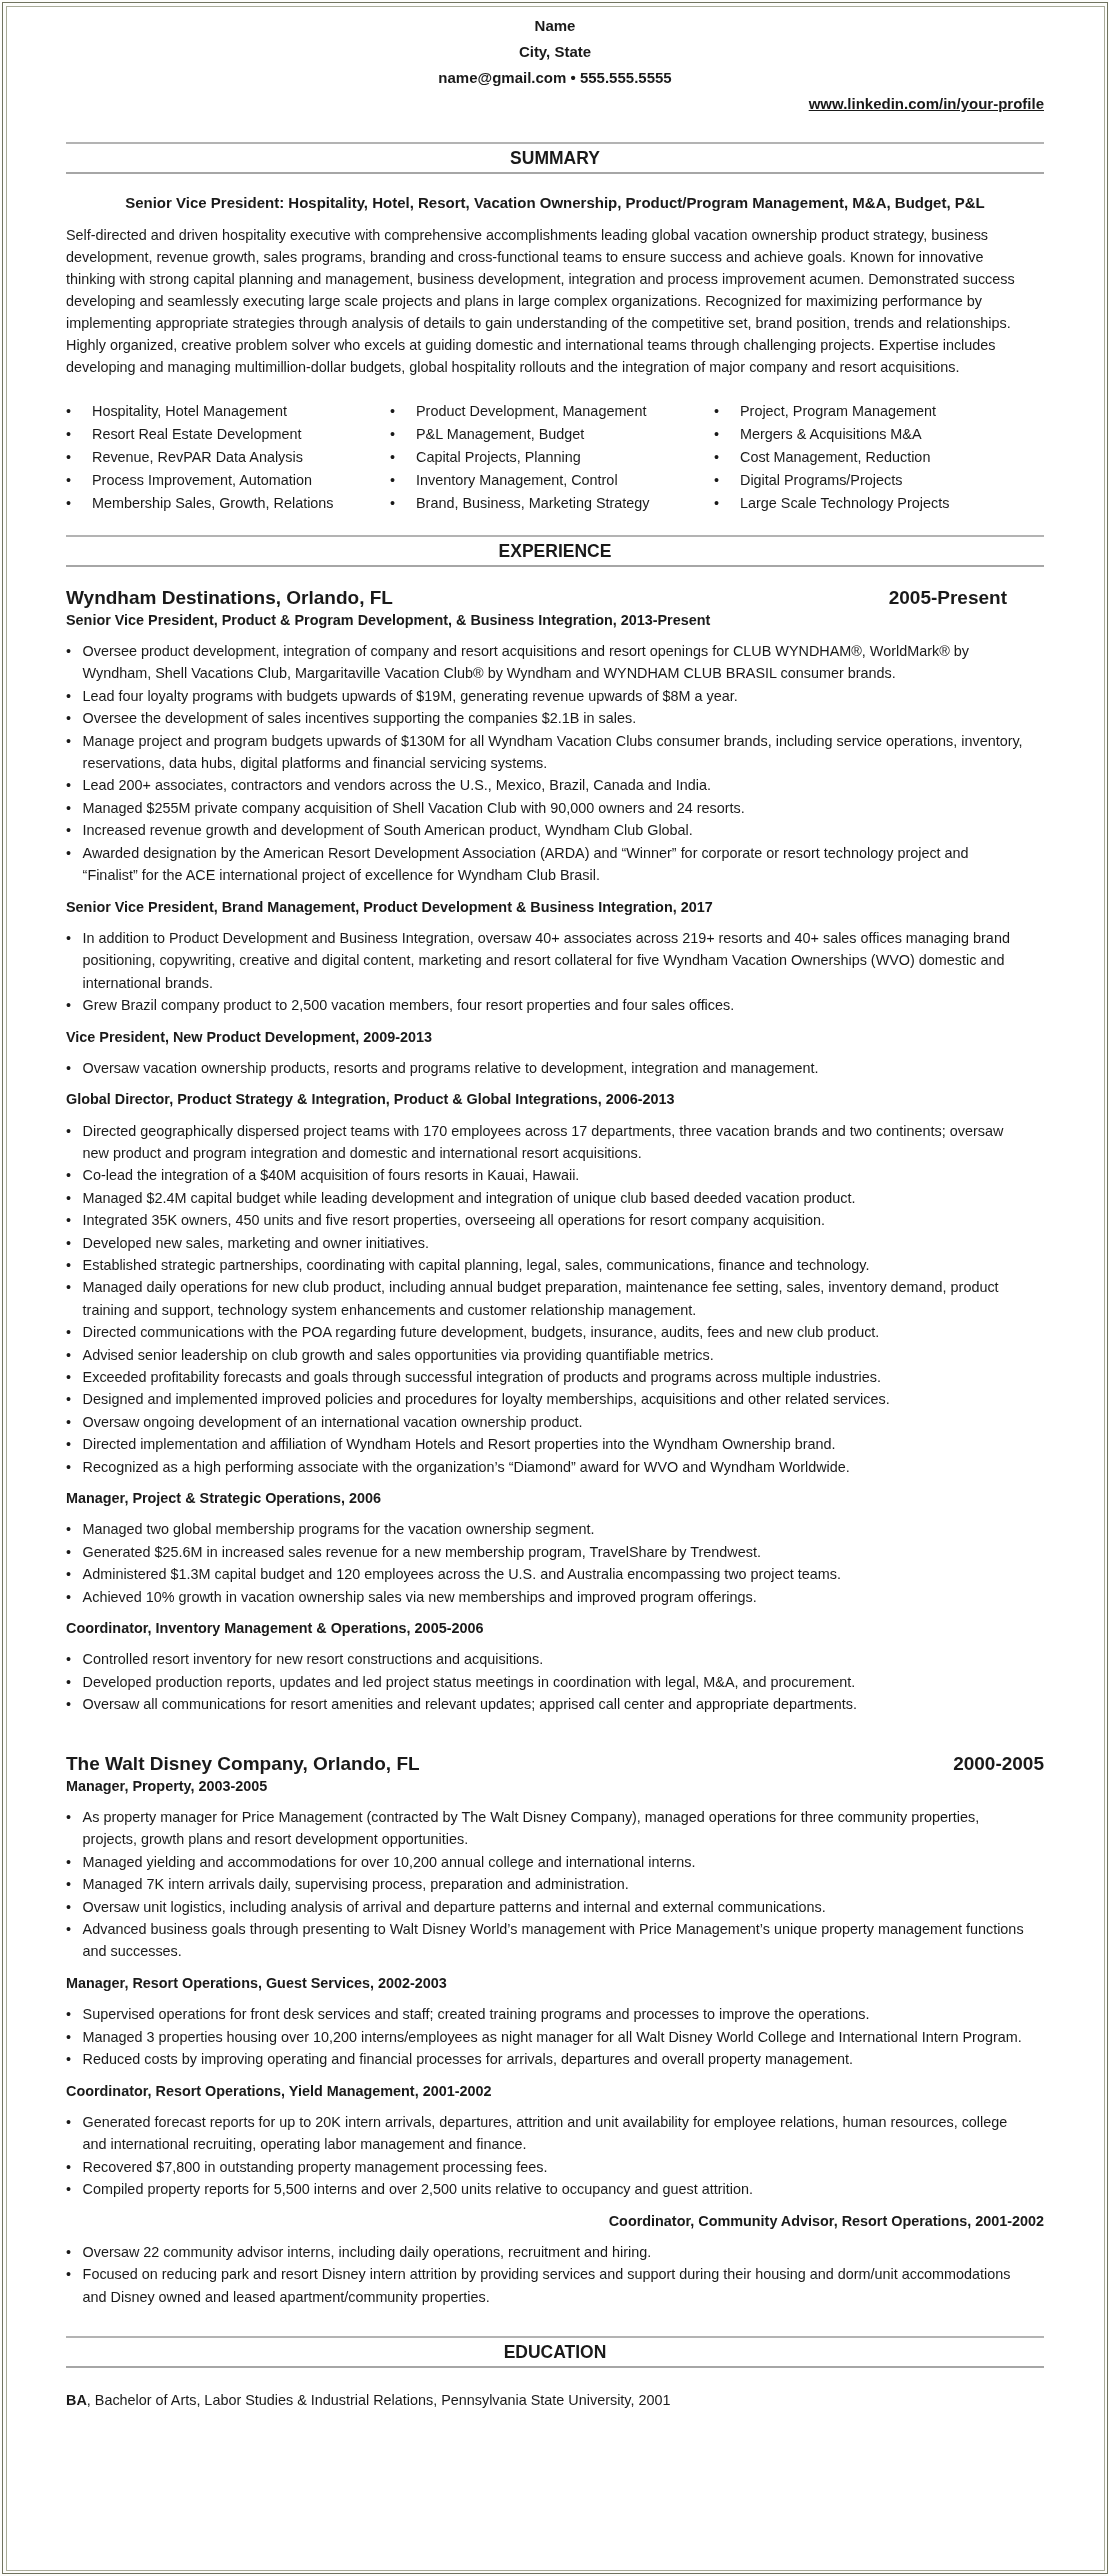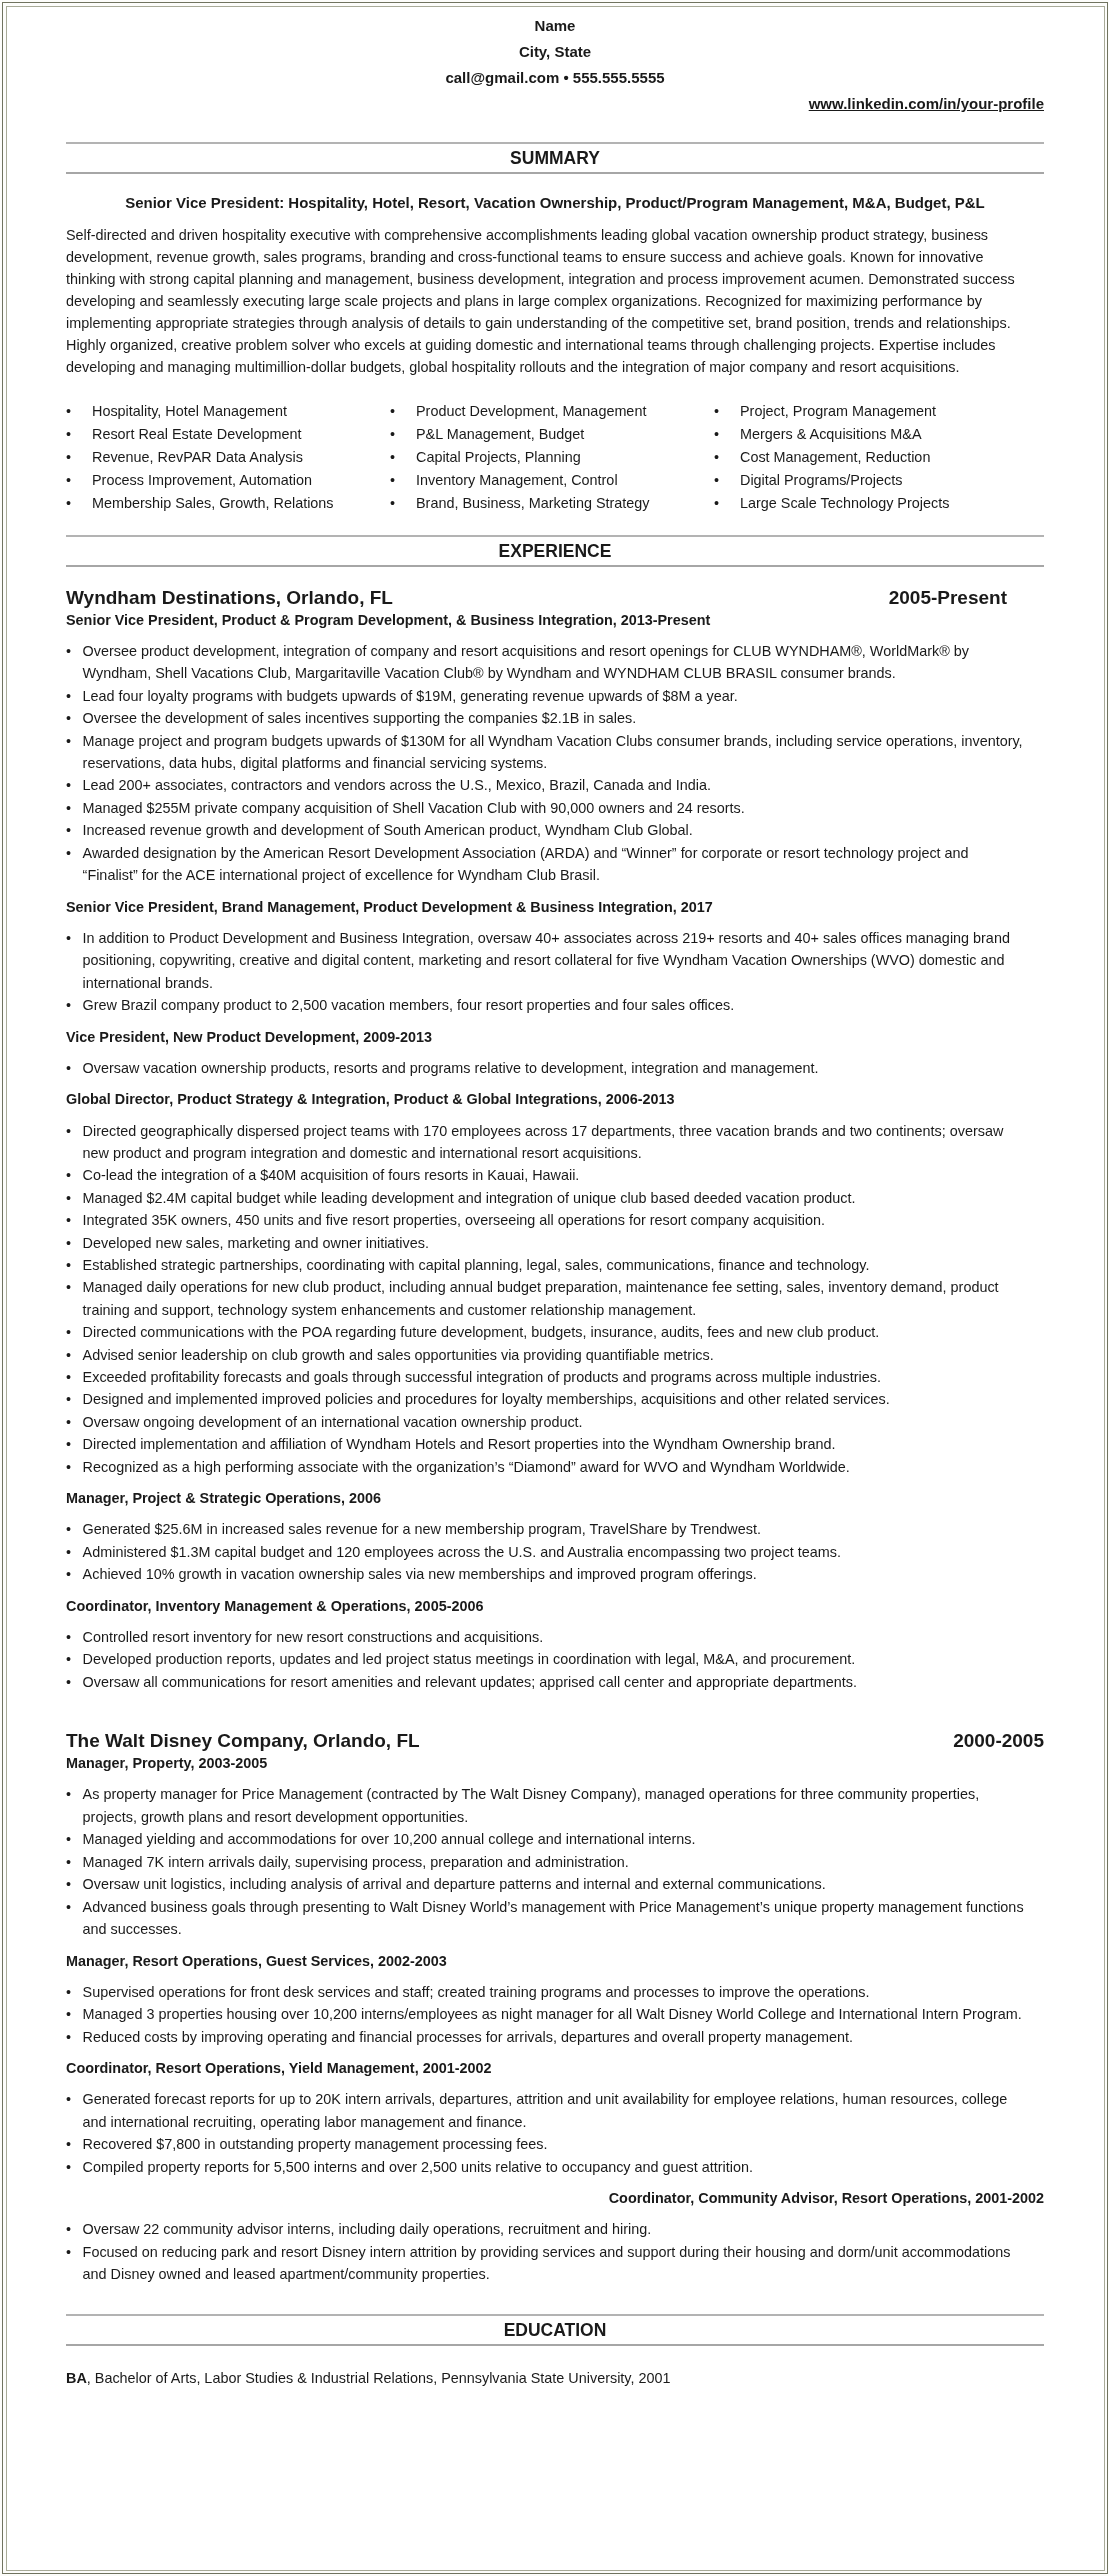--- a/index.html
+++ b/index.html
@@ -42,21 +42,21 @@
 </head>
 <body>
 
 <div class="frame"></div>
 <div class="frame-inner"></div>
 
 <div class="page">
   <div class="contact" style="margin-top:1.8px;">
     <div>Name</div>
     <div>City, State</div>
-    <div>call@gmail.com • 555.555.5555</div>
+    <div>name@gmail.com • 555.555.5555</div>
     <div class="link">www.linkedin.com/in/your-profile</div>
   </div>
 
   <div class="sec-head" style="margin-top:25px;">SUMMARY</div>
   <div class="headline">Senior Vice President: Hospitality, Hotel, Resort, Vacation Ownership, Product/Program Management, M&amp;A, Budget, P&amp;L</div>
   <p class="para">Self-directed and driven hospitality executive with comprehensive accomplishments leading global vacation ownership product strategy, business development, revenue growth, sales programs, branding and cross-functional teams to ensure success and achieve goals. Known for innovative thinking with strong capital planning and management, business development, integration and process improvement acumen. Demonstrated success developing and seamlessly executing large scale projects and plans in large complex organizations. Recognized for maximizing performance by implementing appropriate strategies through analysis of details to gain understanding of the competitive set, brand position, trends and relationships. Highly organized, creative problem solver who excels at guiding domestic and international teams through challenging projects. Expertise includes developing and managing multimillion-dollar budgets, global hospitality rollouts and the integration of major company and resort acquisitions.</p>
 
   <div class="skills">
     <ul class="col1">
       <li>Hospitality, Hotel Management</li>
@@ -121,20 +121,21 @@
           <li>Directed communications with the POA regarding future development, budgets, insurance, audits, fees and new club product.</li>
           <li>Advised senior leadership on club growth and sales opportunities via providing quantifiable metrics.</li>
           <li>Exceeded profitability forecasts and goals through successful integration of products and programs across multiple industries.</li>
           <li>Designed and implemented improved policies and procedures for loyalty memberships, acquisitions and other related services.</li>
           <li>Oversaw ongoing development of an international vacation ownership product.</li>
           <li>Directed implementation and affiliation of Wyndham Hotels and Resort properties into the Wyndham Ownership brand.</li>
           <li>Recognized as a high performing associate with the organization’s “Diamond” award for WVO and Wyndham Worldwide.</li>
         </ul>
         <div class="role" style="margin-top: 3.7px;">Manager, Project &amp; Strategic Operations, 2006</div>
         <ul class="bullets">
+          <li>Managed two global membership programs for the vacation ownership segment.</li>
           <li>Generated $25.6M in increased sales revenue for a new membership program, TravelShare by Trendwest.</li>
           <li>Administered $1.3M capital budget and 120 employees across the U.S. and Australia encompassing two project teams.</li>
           <li>Achieved 10% growth in vacation ownership sales via new memberships and improved program offerings.</li>
         </ul>
         <div class="role" style="margin-top: 3.7px;">Coordinator, Inventory Management &amp; Operations, 2005-2006</div>
         <ul class="bullets">
           <li>Controlled resort inventory for new resort constructions and acquisitions.</li>
           <li>Developed production reports, updates and led project status meetings in coordination with legal, M&amp;A, and procurement.</li>
           <li>Oversaw all communications for resort amenities and relevant updates; apprised call center and appropriate departments.</li>
         </ul>

